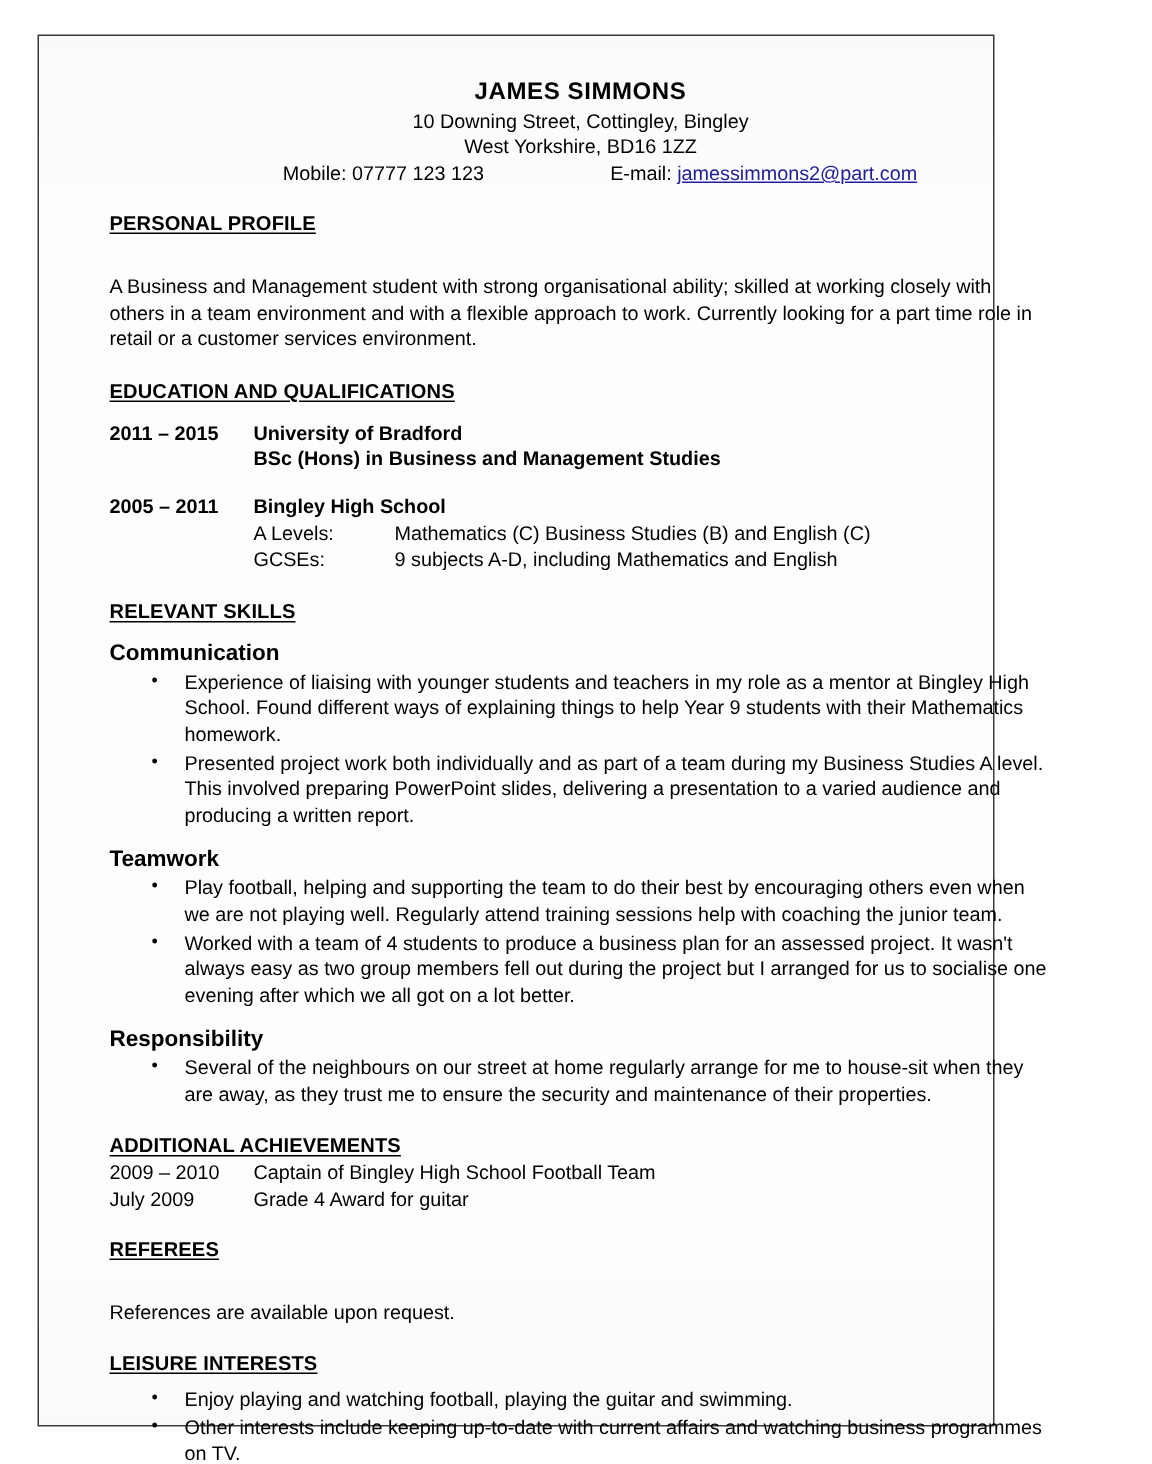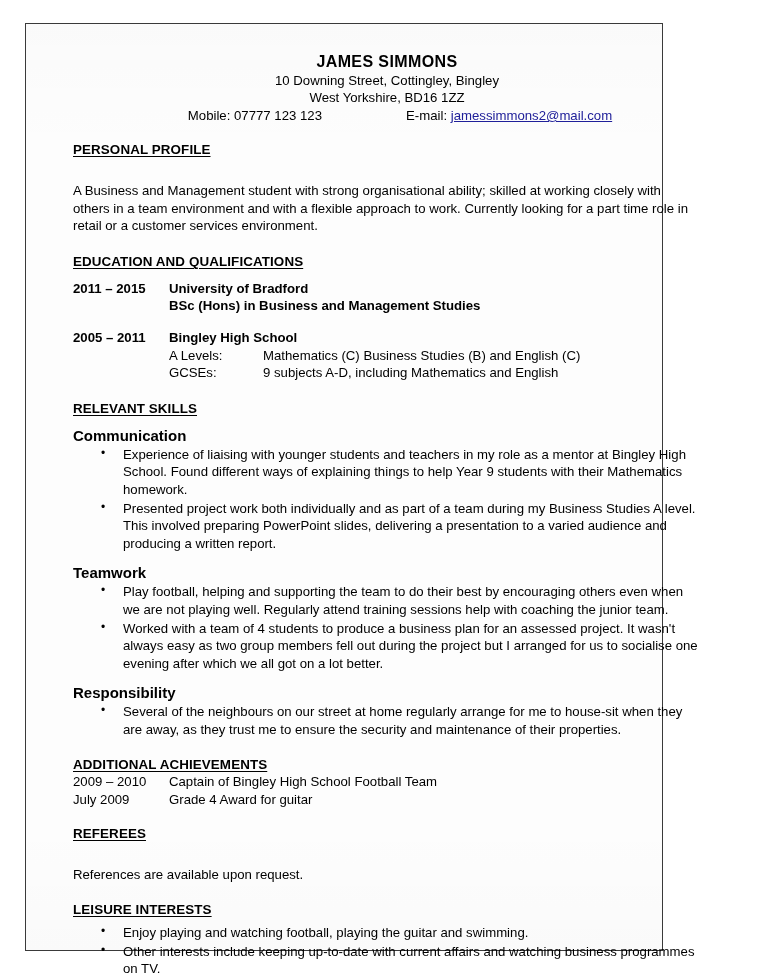--- a/index.html
+++ b/index.html
@@ -157,21 +157,21 @@
   <div class="page-inner">
 
     <div>
       <div class="cv-name">JAMES SIMMONS</div>
       <div class="cv-addr">10 Downing Street, Cottingley, Bingley</div>
       <div class="cv-addr">West Yorkshire, BD16 1ZZ</div>
       <div class="contact-row">
         <span class="contact-item">Mobile: 07777 123 123</span>
         <span class="contact-item">
           <span>E-mail:</span>
-          <a class="email-link" href="#">jamessimmons2@mail.com</a>
+          <a class="email-link" href="#">jamessimmons2@part.com</a>
         </span>
       </div>
     </div>
 
     <div class="sec-wrap">
       <div class="section-head">PERSONAL PROFILE</div>
       <p class="body">A Business and Management student with strong organisational ability; skilled at working closely with others in a team environment and with a flexible approach to work.  Currently looking for a part time role in retail or a customer services environment.</p>
     </div>
 
     <div class="sec-wrap">

